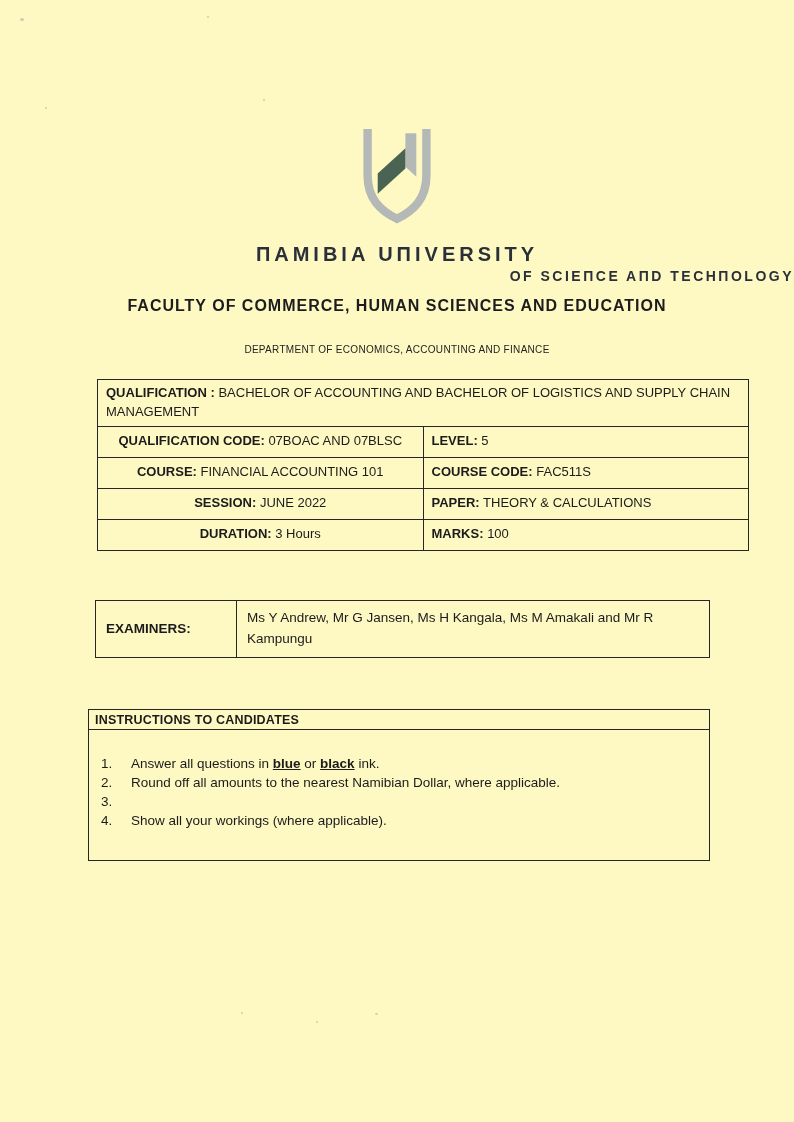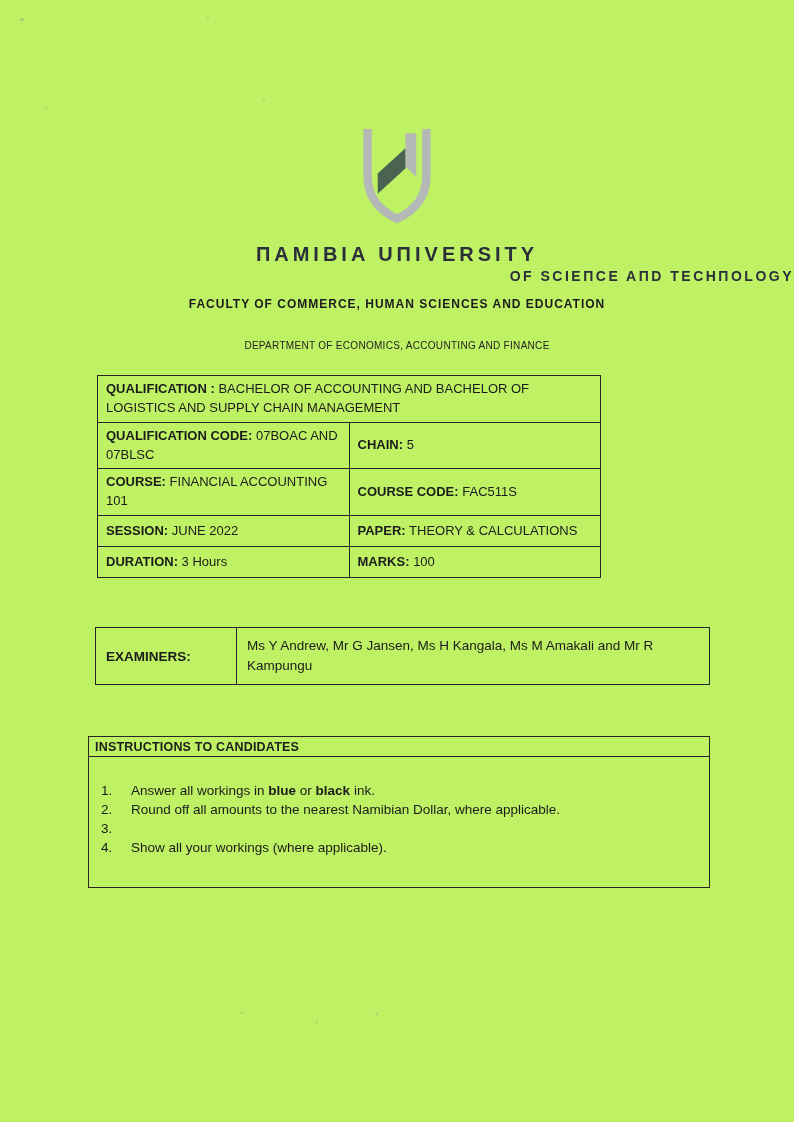--- a/index.html
+++ b/index.html
@@ -1,19 +1,19 @@
 <!DOCTYPE html>
 <html><head>
 <meta charset="utf-8">
 <style>
   html,body{margin:0;padding:0;background:#ffffff;}
   .page{
     position:relative;
     width:794px;height:1122px;
-    background:#bef264;
+    background:#fef9c3;
     font-family:"Liberation Sans","DejaVu Sans",sans-serif;
     color:#1b1b1b;
     overflow:hidden;
   }
   .speck{position:absolute;background:#9a9a9a;border-radius:50%;opacity:.45;}
   .s1{left:20px;top:18px;width:4px;height:3px;}
   .s2{left:207px;top:16px;width:2px;height:2px;}
   .s3{left:263px;top:99px;width:2px;height:2px;}
   .s4{left:45px;top:107px;width:2px;height:2px;}
   .s5{left:241px;top:1012px;width:2px;height:2px;}
@@ -28,42 +28,42 @@
     font-size:20px;font-weight:700;letter-spacing:4px;
     color:#2b2f3a;
   }
   .brand2{
     margin-top:2px;text-align:right;
     font-size:14px;font-weight:600;letter-spacing:2.5px;
     color:#2b2f3a;
   }
   .faculty{
     margin:13px 0 0 0;text-align:center;
-    font-size:12px;font-weight:700;letter-spacing:1px;
+    font-size:16px;font-weight:700;letter-spacing:1px;
     color:#1c1c1e;
   }
   .dept{
     margin-top:29px;text-align:center;
     font-size:10px;font-weight:500;letter-spacing:.3px;
     color:#222;
   }
 
   table{border-collapse:collapse;table-layout:fixed;}
   td{vertical-align:middle;}
 
   .qual-table{
-    margin:24px 0 0 97px;width:504px;
+    margin:24px 0 0 97px;width:652px;
     font-size:13px;
   }
   .qual-table td{
     border:1.6px solid #262626;
     padding:4px 8px;
     line-height:1.45;
   }
-  .qual-table .c1{width:295px;}
+  .qual-table .c1{width:295px;text-align:center;}
   .qual-table td b{font-weight:700;}
   .qual-table tr.short td{height:22px;}
 
   .exam-table{
     margin:49px 0 0 95px;width:615px;
     font-size:13.5px;
   }
   .exam-table td{border:1.6px solid #262626;padding:4px 10px;}
   .exam-table .exam-title{
     text-align:center;font-weight:700;font-size:15px;
@@ -82,21 +82,21 @@
   }
   .inst-header{
     border-bottom:1.6px solid #262626;
     font-weight:700;font-size:12.5px;
     padding:3px 6px 2px 6px;
     letter-spacing:.2px;
   }
   .inst-list{padding:24px 10px 30px 12px;}
   .inst-item{display:flex;font-size:13.5px;line-height:19px;}
   .inst-item .num{width:30px;flex:0 0 30px;}
-  .inst-item .txt b{font-weight:700;}
+  .inst-item .txt b{font-weight:700;text-decoration:underline;}
 </style>
 </head>
 <body>
 
 <div class="page">
 
   <div class="speck s1"></div>
   <div class="speck s2"></div>
   <div class="speck s3"></div>
   <div class="speck s4"></div>
@@ -125,21 +125,21 @@
           <b>QUALIFICATION :</b>
           <span>BACHELOR OF ACCOUNTING AND BACHELOR OF LOGISTICS AND SUPPLY CHAIN MANAGEMENT</span>
         </td>
       </tr>
       <tr class="short">
         <td class="c1">
           <b>QUALIFICATION CODE:</b>
           <span>07BOAC AND 07BLSC</span>
         </td>
         <td>
-          <b>CHAIN:</b>
+          <b>LEVEL:</b>
           <span>5</span>
         </td>
       </tr>
       <tr class="short">
         <td class="c1">
           <b>COURSE:</b>
           <span>FINANCIAL ACCOUNTING 101</span>
         </td>
         <td>
           <b>COURSE CODE:</b>
@@ -177,21 +177,21 @@
       </tr>
     </tbody>
   </table>
 
   <div class="instructions">
     <div class="inst-header">INSTRUCTIONS TO CANDIDATES</div>
     <div class="inst-list">
       <div class="inst-item">
         <span class="num">1.</span>
         <span class="txt">
-          <span>Answer all workings in </span><b>blue</b><span> or </span><b>black</b><span> ink.</span>
+          <span>Answer all questions in </span><b>blue</b><span> or </span><b>black</b><span> ink.</span>
         </span>
       </div>
       <div class="inst-item">
         <span class="num">2.</span>
         <span class="txt">Round off all amounts to the nearest Namibian Dollar, where applicable.</span>
       </div>
       <div class="inst-item">
         <span class="num">3.</span>
       </div>
       <div class="inst-item">

